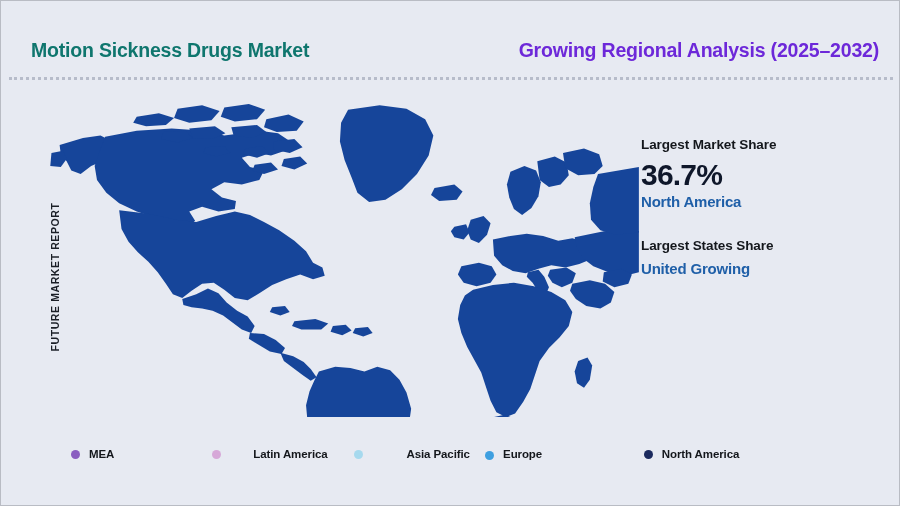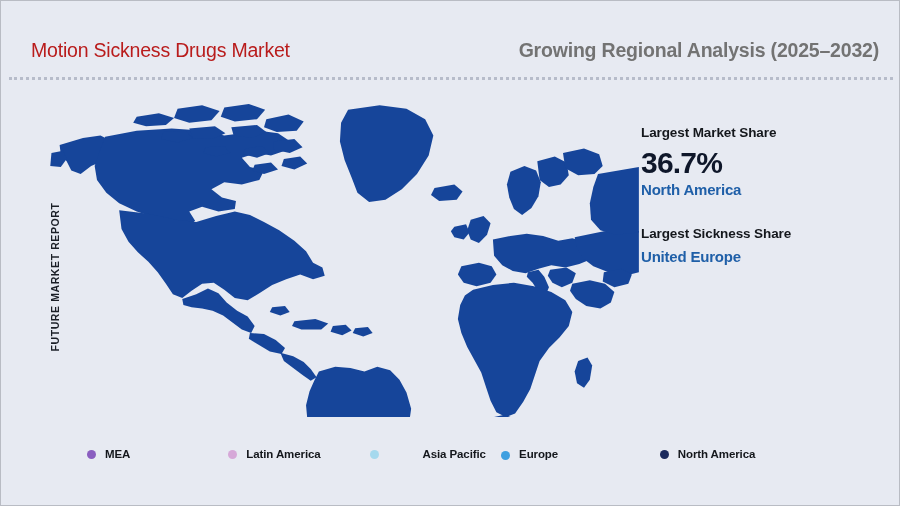--- a/index.html
+++ b/index.html
@@ -26,32 +26,32 @@
     top: 0;
     width: 900px;
     height: 76px;
     box-sizing: border-box;
   }
   .header-title {
     position: absolute;
     left: 30px;
     top: 38px;
     font-size: 19.5px;
-    font-weight: 400;
-    color: #b91c1c;
+    font-weight: 700;
+    color: #0f766e;
     letter-spacing: -0.2px;
     white-space: nowrap;
   }
   .header-subtitle {
     position: absolute;
     right: 22px;
     top: 38px;
     font-size: 19.5px;
     font-weight: 700;
-    color: #737373;
+    color: #6d28d9;
     letter-spacing: -0.2px;
     white-space: nowrap;
   }
   .header-divider {
     position: absolute;
     left: 8px;
     top: 76px;
     width: 884px;
     height: 0;
     border-top: 3px dotted #b7bcca;
@@ -84,21 +84,21 @@
   .map-wrap svg {
     display: block;
     width: 100%;
     height: 100%;
   }
 
   
   .stats {
     position: absolute;
     left: 640px;
-    top: 124px;
+    top: 136px;
     width: 250px;
   }
   .stat-block { margin-bottom: 28px; }
   .stat-block:last-child { margin-bottom: 0; }
   .stat-label {
     font-size: 13.5px;
     font-weight: 700;
     color: #14171c;
     letter-spacing: -0.1px;
     margin-bottom: 7px;
@@ -114,33 +114,33 @@
   .stat-region {
     font-size: 15px;
     font-weight: 700;
     color: #1f5fa8;
     letter-spacing: -0.2px;
   }
 
   
   .legend {
     position: absolute;
-    left: 86px;
+    left: 70px;
     top: 447px;
     width: 714px;
     display: flex;
     align-items: center;
   }
   .legend-item {
     display: flex;
     align-items: center;
     white-space: nowrap;
   }
   .legend-item.i0 { width: 146px; }
-  .legend-item.i1 { width: 146px; }
+  .legend-item.i1 { width: 146px; gap: 23px; }
   .legend-item.i2 { width: 136px; gap: 35px; }
   .legend-item.i3 { width: 164px; align-items: flex-end; }
   .legend-item.i4 { width: 146px; }
   .legend-dot {
     width: 9px;
     height: 9px;
     border-radius: 50%;
     margin-right: 9px;
     flex: 0 0 auto;
   }
@@ -237,22 +237,22 @@
 
   <div class="stats">
 
     <div class="stat-block">
       <div class="stat-label">Largest Market Share</div>
       <div class="stat-value">36.7%</div>
       <div class="stat-region">North America</div>
     </div>
 
     <div class="stat-block">
-      <div class="stat-label">Largest Sickness Share</div>
-      <div class="stat-region">United Europe</div>
+      <div class="stat-label">Largest States Share</div>
+      <div class="stat-region">United Growing</div>
     </div>
 
   </div>
 
   <div class="legend">
 
     <div class="legend-item i0">
       <span class="legend-dot" style="background: rgb(138, 94, 192);"></span>
       <span class="legend-text">MEA</span>
     </div>

